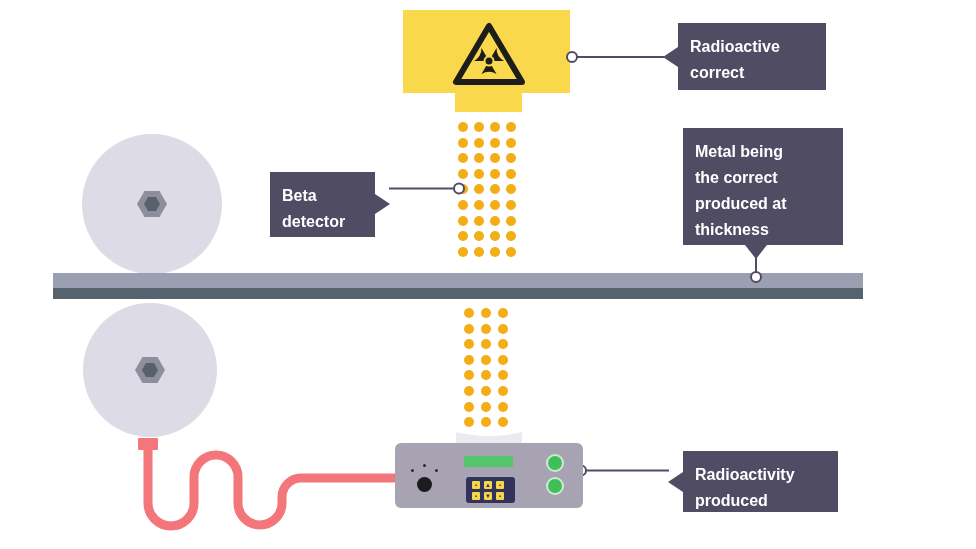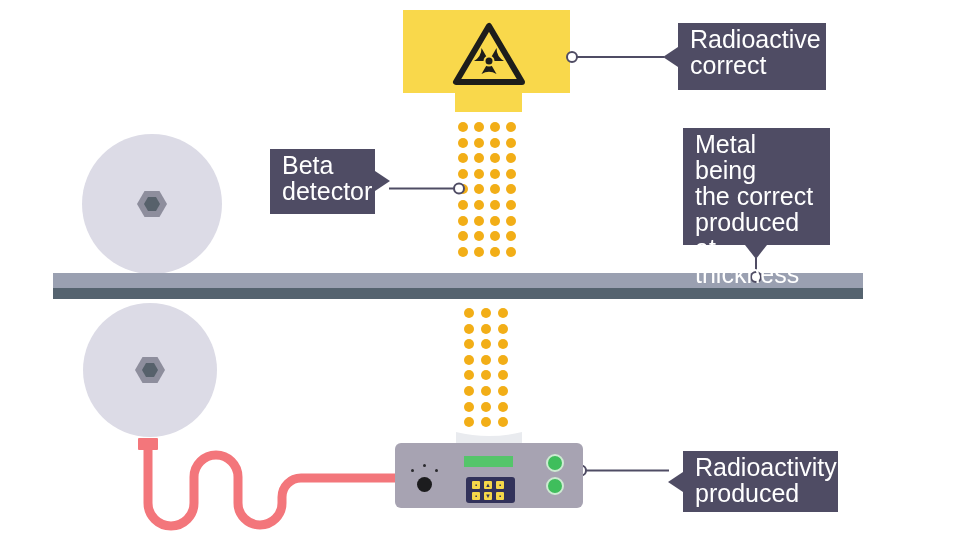--- a/index.html
+++ b/index.html
@@ -39,21 +39,21 @@
   .key{width:8px;height:8px;background:var(--key-yellow,#f5d849);border-radius:1px;
        display:flex;align-items:center;justify-content:center;font-size:6px;line-height:8px;color:#32325a;}
   .green-btn{position:absolute;left:151px;width:18px;height:18px;border-radius:50%;box-sizing:border-box;
              background:var(--button-green,#3fbe5c);border:2px solid #cdebd2;}
 
   
   .stub{position:absolute;left:138px;top:438px;width:20px;height:12px;background:var(--cable-red,#f3767b);border-radius:1px;}
 
   
   .callout{position:absolute;background:var(--label-bg,#4f4c64);color:var(--label-text,#ffffff);
-           font-weight:normal;font-size:25px;line-height:26px;padding:3px 12px;box-sizing:border-box;}
+           font-weight:bold;font-size:16px;line-height:26px;padding:11px 12px;box-sizing:border-box;}
   .ptr{position:absolute;width:0;height:0;}
   .ptr-left{left:-15px;border-top:10px solid transparent;border-bottom:10px solid transparent;
             border-right:15px solid var(--label-bg,#4f4c64);}
   .ptr-right{right:-15px;border-top:10px solid transparent;border-bottom:10px solid transparent;
              border-left:15px solid var(--label-bg,#4f4c64);}
   .ptr-down{bottom:-14px;border-left:11px solid transparent;border-right:11px solid transparent;
             border-top:14px solid var(--label-bg,#4f4c64);}
 
   svg.overlay{position:absolute;left:0;top:0;pointer-events:none;}
 </style>
@@ -191,27 +191,27 @@
     <div class="green-btn" style="top:11px;"></div>
     <div class="green-btn" style="top:34px;"></div>
   </div>
 
   <div class="callout" style="left:678px;top:23px;width:148px;height:67px;">
     <div class="ptr ptr-left" style="top:23.5px;"></div>
     <div>Radioactive</div>
     <div>correct</div>
   </div>
 
-  <div class="callout" style="left:270px;top:149px;width:105px;height:65px;">
+  <div class="callout" style="left:270px;top:172px;width:105px;height:65px;">
     <div class="ptr ptr-right" style="top:21.5px;"></div>
     <div>Beta</div>
     <div>detector</div>
   </div>
 
-  <div class="callout" style="left:683px;top:128px;width:147px;height:117px;">
+  <div class="callout" style="left:683px;top:128px;width:160px;height:117px;">
     <div class="ptr ptr-down" style="left:62px;"></div>
     <div>Metal being</div>
     <div>the correct</div>
     <div>produced at</div>
     <div>thickness</div>
   </div>
 
   <div class="callout" style="left:683px;top:439px;width:155px;height:61px;margin-top:12px;">
     <div class="ptr ptr-left" style="top:20.5px;"></div>
     <div>Radioactivity</div>

